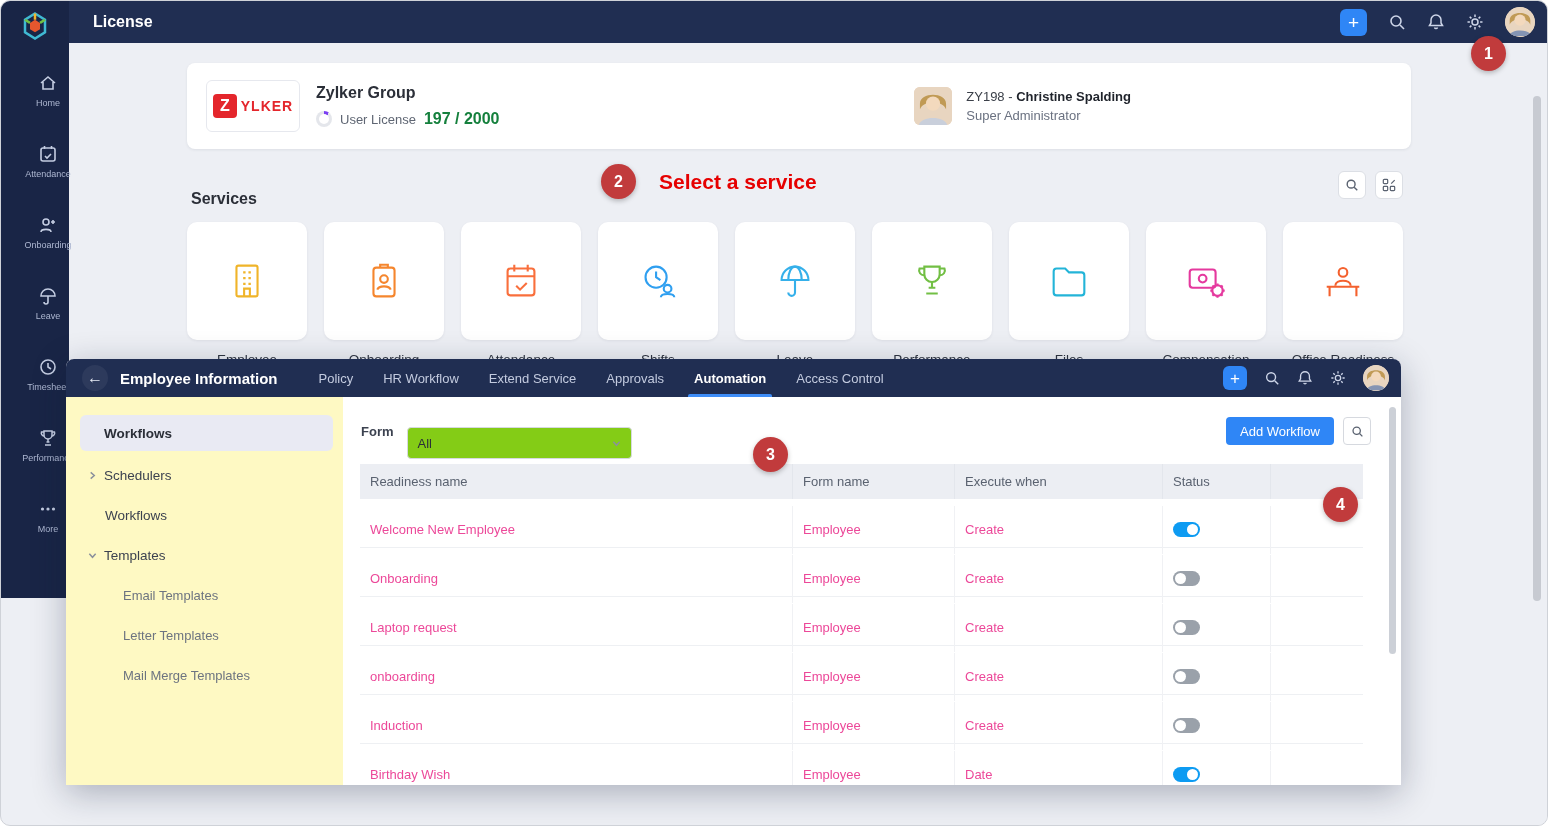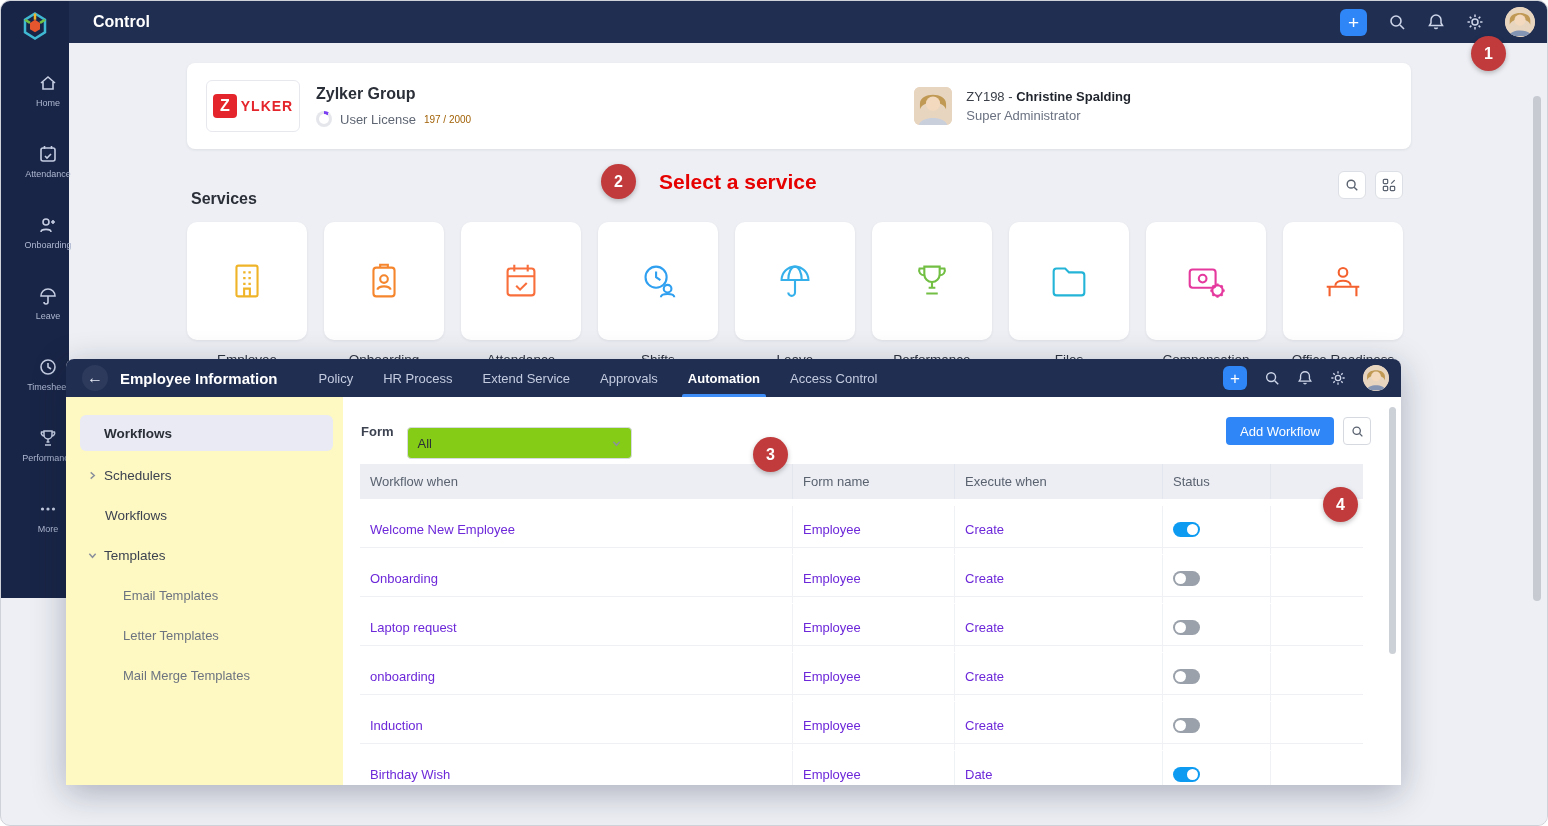--- a/index.html
+++ b/index.html
@@ -30,21 +30,21 @@
   .org-card{position:absolute;left:118px;top:20px;width:1224px;height:86px;background:#fff;border-radius:8px;box-shadow:0 1px 3px rgba(25,32,56,.08);display:flex;align-items:center;}
   .zylker-box{margin-left:19px;width:94px;height:52px;border:1px solid #e6e8ee;border-radius:6px;display:flex;align-items:center;justify-content:center;gap:4px;background:#fff;}
   .z-sq{width:24px;height:24px;border-radius:4px;background:#e4262c;color:#fff;font-weight:700;font-size:16px;display:flex;align-items:center;justify-content:center;}
   .z-txt{color:#e4262c;font-weight:700;font-size:14px;letter-spacing:1px;}
   .org-meta{margin-left:16px;}
   .org-name{font-size:16px;font-weight:700;color:#2b2f38;}
   .lic-row{display:flex;align-items:center;gap:8px;margin-top:8px;}
   .ring{width:16px;height:16px;border-radius:50%;background:conic-gradient(#7b3ff2 0 38deg,#e4e6eb 38deg 360deg);position:relative;}
   .ring::after{content:'';position:absolute;inset:3px;border-radius:50%;background:#fff;}
   .lic-label{font-size:13px;color:#5f6673;}
-  .lic-val{font-size:10px;color:#a16207;font-weight:400;}
+  .lic-val{font-size:16px;color:#15803d;font-weight:700;}
   .org-user{margin-left:auto;display:flex;align-items:center;gap:14px;margin-right:280px;}
   .org-user .avatar{width:38px;height:38px;border-radius:6px;}
   .ou-line1{font-size:13px;color:#3b4049;}
   .ou-line1 b{color:#1f232b;}
   .ou-line2{font-size:13px;color:#6a7180;margin-top:4px;}
 
   .services-head{position:absolute;left:122px;top:134px;font-size:16px;font-weight:700;color:#2b2f38;}
   .svc-tools{position:absolute;top:128px;left:1269px;display:flex;gap:9px;}
   .tool-btn{width:28px;height:28px;background:#fff;border:1px solid #dcdfe5;border-radius:6px;display:flex;align-items:center;justify-content:center;color:#5a6270;cursor:pointer;}
   .tool-btn svg{width:14px;height:14px;display:block;}
@@ -86,21 +86,21 @@
   .form-select .chev{margin-left:auto;}
   .tb-right{margin-left:auto;display:flex;gap:9px;align-items:center;}
   .add-btn{height:28px;padding:0 14px;background:#2f86f6;color:#fff;border:none;border-radius:4px;font-size:13px;cursor:pointer;}
   .sq-btn{width:28px;height:28px;background:#fff;border:1px solid #d6d9df;border-radius:4px;display:flex;align-items:center;justify-content:center;color:#5a6270;cursor:pointer;}
   .sq-btn svg{width:13px;height:13px;display:block;}
 
   .wtable{position:absolute;left:17px;top:67px;width:1003px;}
   .thead{display:flex;height:35px;background:#eceef3;align-items:center;}
   .th{font-size:13px;color:#5a6270;padding-left:10px;}
   .trow{display:flex;height:49px;align-items:center;border-bottom:1px solid #eef0f3;background:#fff;}
-  .td{font-size:13px;color:#6d28d9;padding-left:10px;height:100%;display:flex;align-items:center;border-right:1px solid #f0f1f4;margin-top:13px;}
+  .td{font-size:13px;color:#ec4899;padding-left:10px;height:100%;display:flex;align-items:center;border-right:1px solid #f0f1f4;margin-top:13px;}
   .th.c1,.td.c1{width:433px;}
   .th.c2,.td.c2{width:162px;}
   .th.c3,.td.c3{width:208px;}
   .th.c4,.td.c4{width:108px;}
   .th.c5,.td.c5{flex:1;border-right:none;}
   .th{border-right:1px solid #e3e6ec;height:100%;display:flex;align-items:center;}
   .th.c5{border-right:none;}
   .toggle{width:27px;height:15px;border-radius:8px;position:relative;display:inline-block;cursor:pointer;}
   .toggle .knob{position:absolute;top:2px;width:11px;height:11px;border-radius:50%;background:#fff;}
   .toggle.on{background:#0d9bf2;}
@@ -190,21 +190,21 @@
             <circle cx="4.5" cy="10" r="1.6"></circle>
             <circle cx="10" cy="10" r="1.6"></circle>
             <circle cx="15.5" cy="10" r="1.6"></circle>
           </svg>
         </span>
       <span class="lbl">More</span>
     </div>
   </nav>
 
   <header class="topbar">
-    <span class="title">Control</span>
+    <span class="title">License</span>
     <div class="top-right">
       <div class="plus-btn">+</div>
       <span class="bar-ico">
           <svg viewBox="0 0 18 18" fill="none" stroke="currentColor" stroke-width="1.6">
             <circle cx="8" cy="8" r="5"></circle>
             <path d="M12 12l4 4"></path>
           </svg>
         </span>
       <span class="bar-ico">
           <svg viewBox="0 0 18 18" fill="none" stroke="currentColor" stroke-width="1.5">
@@ -392,21 +392,21 @@
       </div>
     </div>
   </main>
 
   <section class="subwin">
     <header class="sw-head">
       <span class="back-btn">←</span>
       <span class="sw-title">Employee Information</span>
       <nav class="tabs">
         <span class="tab">Policy</span>
-        <span class="tab">HR Process</span>
+        <span class="tab">HR Workflow</span>
         <span class="tab">Extend Service</span>
         <span class="tab">Approvals</span>
         <span class="tab active">Automation</span>
         <span class="tab">Access Control</span>
       </nav>
       <div class="sw-right">
         <div class="plus-btn">+</div>
         <span class="bar-ico">
             <svg viewBox="0 0 18 18" fill="none" stroke="currentColor" stroke-width="1.6">
               <circle cx="8" cy="8" r="5"></circle>
@@ -480,21 +480,21 @@
                 <svg viewBox="0 0 16 16" fill="none" stroke="currentColor" stroke-width="1.6">
                   <circle cx="7" cy="7" r="4.5"></circle>
                   <path d="M10.5 10.5l3.5 3.5"></path>
                 </svg>
               </div>
           </div>
         </div>
 
         <div class="wtable">
           <div class="thead">
-            <div class="th c1">Workflow when</div>
+            <div class="th c1">Readiness name</div>
             <div class="th c2">Form name</div>
             <div class="th c3">Execute when</div>
             <div class="th c4">Status</div>
             <div class="th c5"></div>
           </div>
 
           <div class="trow">
             <div class="td c1">Welcome New Employee</div>
             <div class="td c2">Employee</div>
             <div class="td c3">Create</div>

